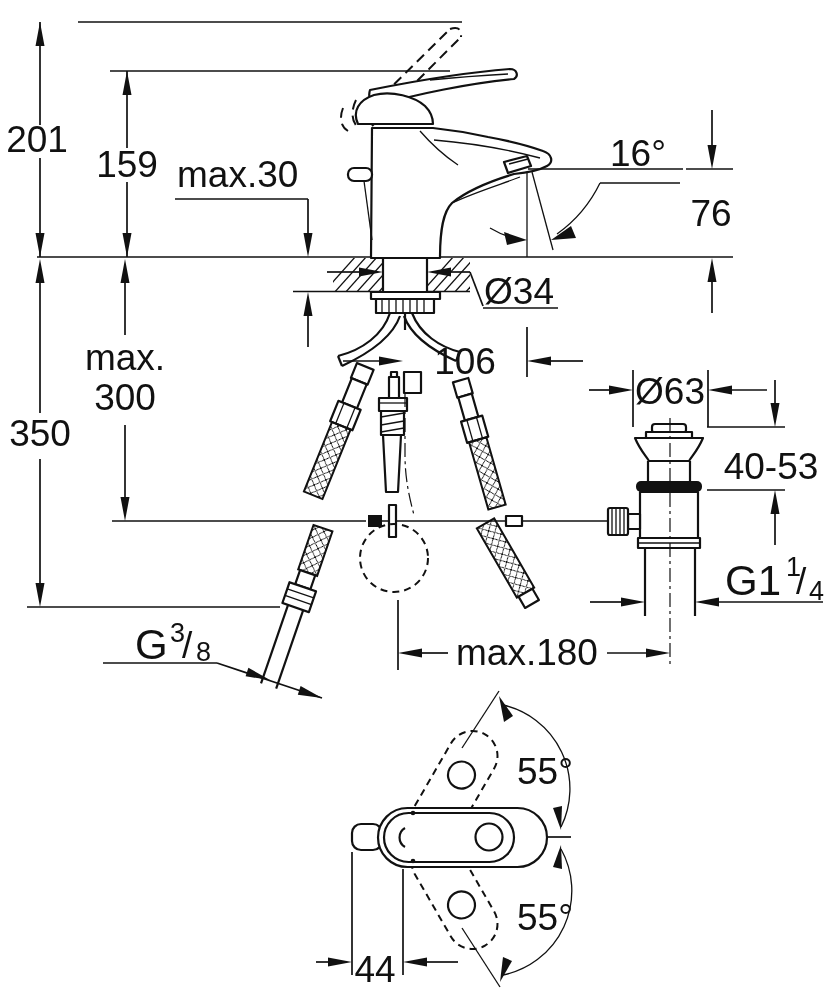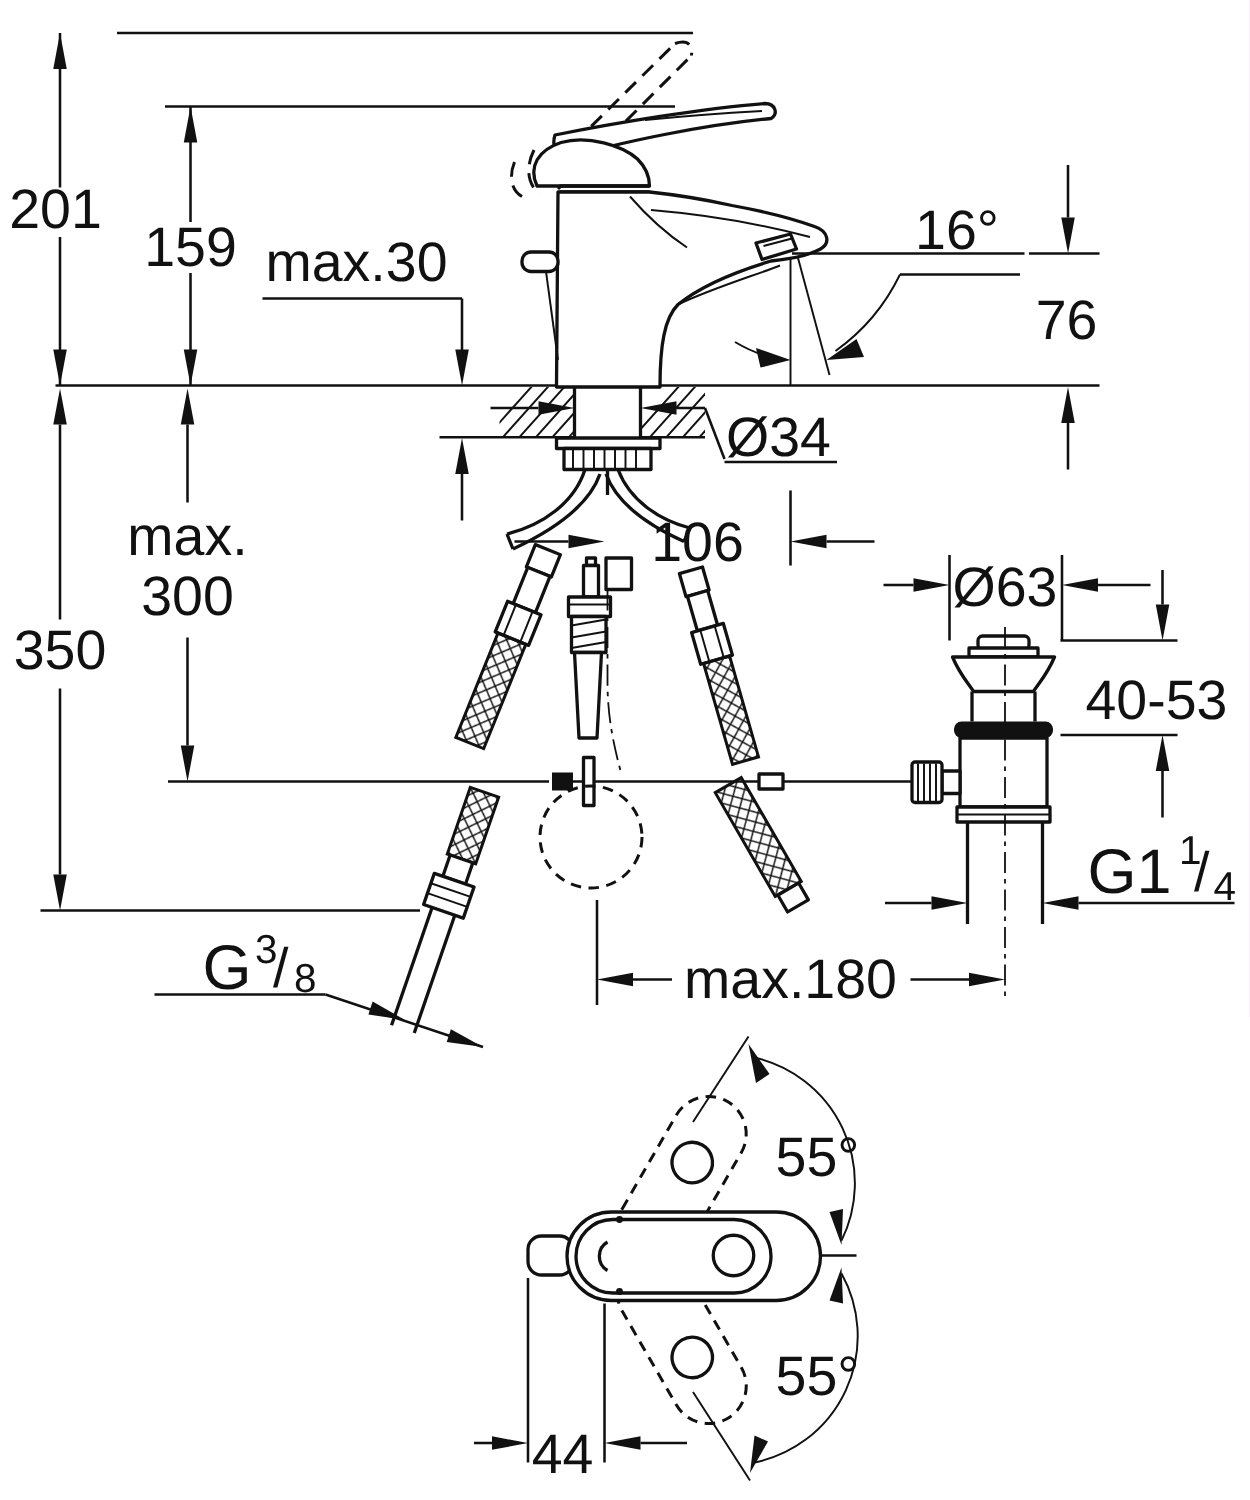--- a/index.html
+++ b/index.html
@@ -1,16 +1,16 @@
 <!DOCTYPE html>
 <html><head>
 <meta charset="utf-8">
 <style>
   html,body{margin:0;padding:0;background:#ffffff;}
-  .page{width:833px;height:1000px;background:#f0abfc;position:relative;font-family:"Liberation Sans",sans-serif;}
+  .page{width:833px;height:1000px;background:#a3a3a3;position:relative;font-family:"Liberation Sans",sans-serif;}
   svg{display:block;}
   .ln{stroke:#111;stroke-width:1.7;fill:none;}
   .out{stroke:#111;stroke-width:2.2;fill:none;stroke-linejoin:round;}
   .outw{stroke:#111;stroke-width:2.2;fill:#fff;stroke-linejoin:round;}
   .thin{stroke:#111;stroke-width:1.3;fill:none;}
   .ah{fill:#111;stroke:none;}
   .dsh{stroke:#111;stroke-width:2;fill:none;stroke-dasharray:10 6;}
   .dshw{stroke:#111;stroke-width:2;fill:none;stroke-dasharray:7 5;}
   .cl{stroke:#111;stroke-width:1.2;fill:none;stroke-dasharray:14 4 3 4;}
   text{fill:#111;font-family:"Liberation Sans",sans-serif;}

